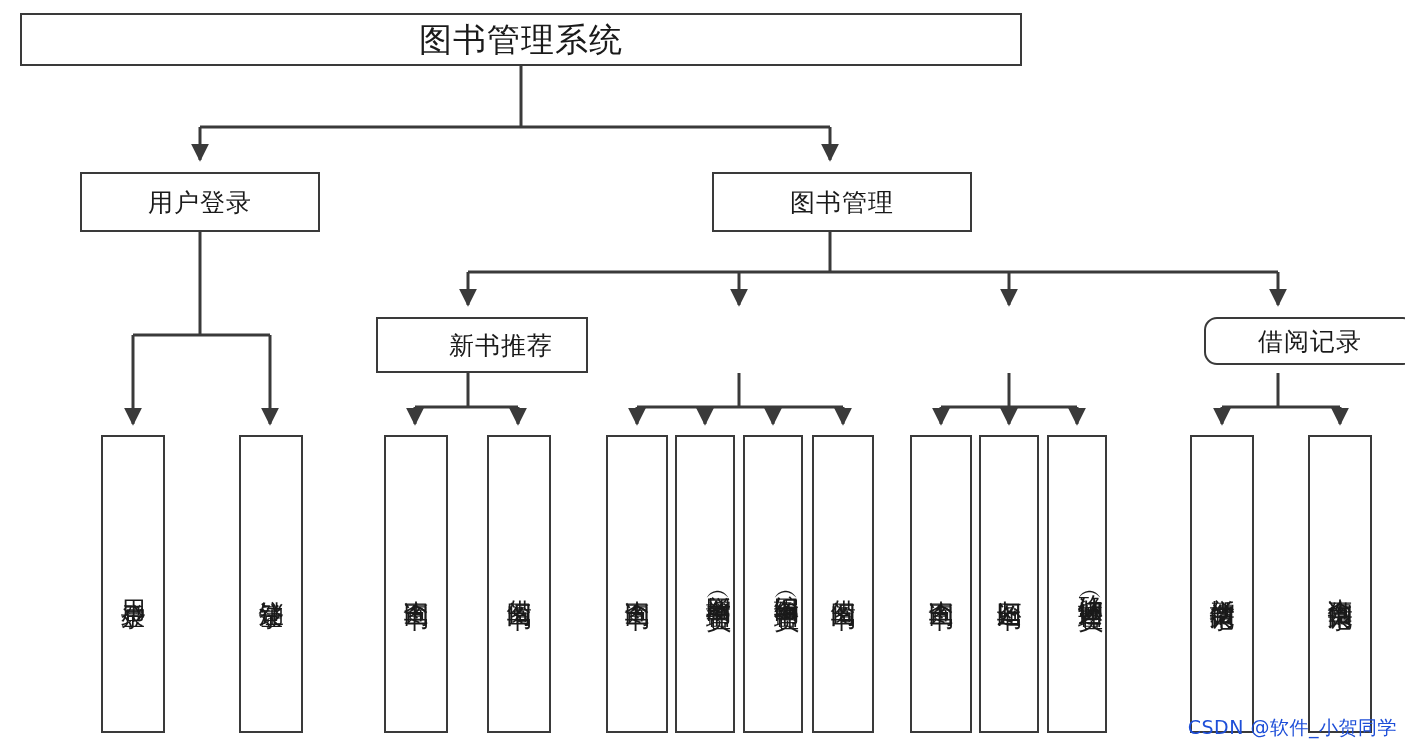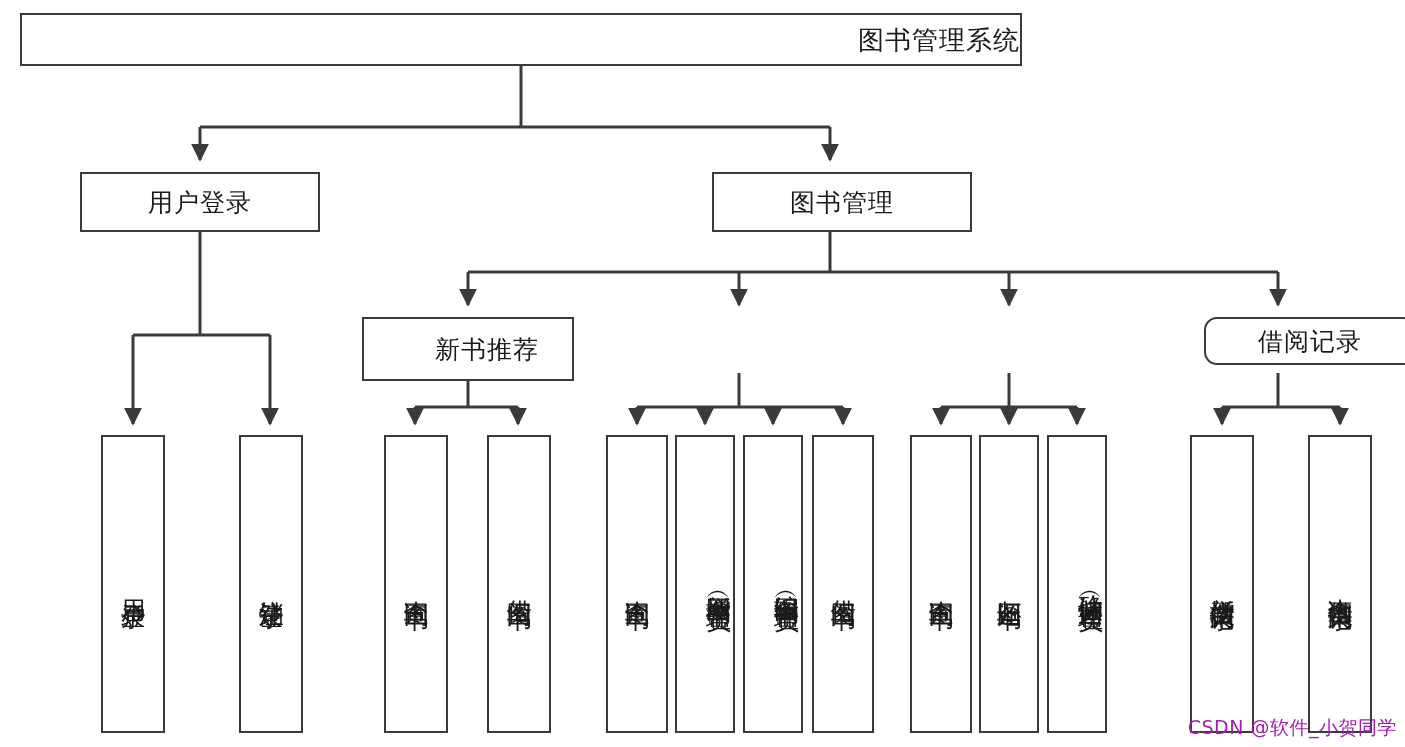--- a/index.html
+++ b/index.html
@@ -45,29 +45,28 @@
     font-size: 25px;
     line-height: 1.18;
     letter-spacing: 2px;
     padding: 4px 0;
   }
   .node-v.align-top {
     align-items: flex-start;
     justify-content: center;
   }
   .node-title {
-    font-size: 26px;
-    justify-content: flex-end;
+    font-size: 33px;
   }
   #watermark {
     position: absolute;
     right: 8px;
     bottom: 6px;
     font-size: 19px;
-    color: #a21caf;
+    color: #1d4ed8;
     letter-spacing: 0.5px;
     white-space: nowrap;
     pointer-events: none;
   }
 </style>
 </head>
 <body>
 
 <div id="diagram-root">
 
@@ -125,21 +124,21 @@
     <span>图书管理系统</span>
   </div>
 
   <div class="node node-h" style="left:80px; top:172px; width:240px; height:60px;">
     <span>用户登录</span>
   </div>
   <div class="node node-h" style="left:712px; top:172px; width:260px; height:60px;">
     <span>图书管理</span>
   </div>
 
-  <div class="node node-h" style="left:362px; top:317px; width:212px; height:64px;padding-left:38px;">
+  <div class="node node-h" style="left:376px; top:317px; width:212px; height:56px;padding-left:38px;">
     <span>新书推荐</span>
   </div>
   <div class="node node-h" style="left:1204px; top:317px; width:212px; height:48px;border-radius:13px;">
     <span>借阅记录</span>
   </div>
 
   <div class="node node-v" style="left:101px; top:435px; width:64px; height:298px;">
     <span>用户登录</span>
   </div>
   <div class="node node-v" style="left:239px; top:435px; width:64px; height:298px;">

